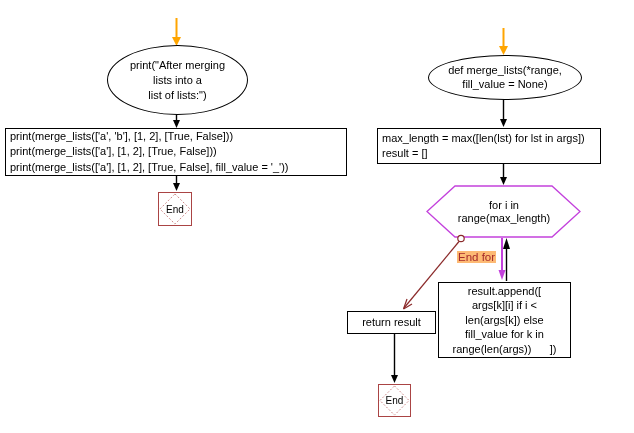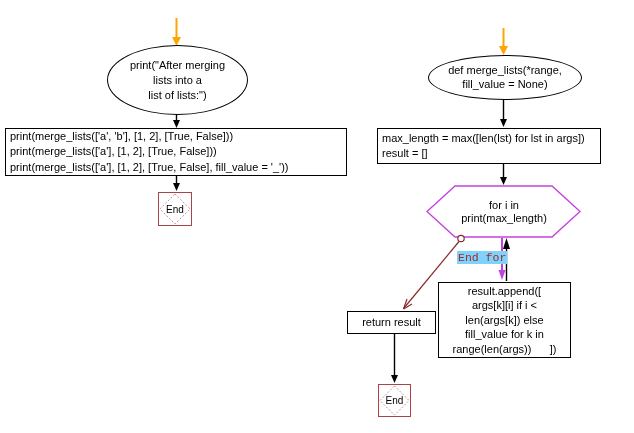--- a/index.html
+++ b/index.html
@@ -10,21 +10,21 @@
   .overlay{position:absolute;left:0;top:0;width:634px;height:433px;pointer-events:none;}
   .node{position:absolute;box-sizing:border-box;background:#fff;display:flex;align-items:center;justify-content:center;}
   .node .txt{white-space:pre;font-size:11px;line-height:15px;}
   .ellipse{border:1.4px solid #000;border-radius:50%;text-align:center;}
   .rect{border:1px solid #000;justify-content:flex-start;}
   .rect .txt{text-align:left;padding-left:4px;line-height:15.5px;}
   .hextext{position:absolute;box-sizing:border-box;display:flex;align-items:center;justify-content:center;text-align:center;background:transparent;}
   .hextext .txt{white-space:pre;font-size:11px;line-height:13px;}
   .bodybox .txt{text-align:center;line-height:14.4px;font-size:11px;}
   .returnbox .txt{text-align:center;}
-  .endfor{position:absolute;font-size:11.5px;color:var(--loop-label);background:#7dd3fc;padding:0 1px;font-family:Liberation Mono, monospace;}
+  .endfor{position:absolute;font-size:11.5px;color:var(--loop-label);background:#fdba74;padding:0 1px;}
   .terminal{border:1px solid var(--terminal);}
   .terminal .diamond{position:absolute;left:0;top:0;width:100%;height:100%;}
   .terminal .txt{position:relative;z-index:2;font-size:10px;}
   .s-orange{stroke:var(--start-arrow);}   .f-orange{fill:var(--start-arrow);}
   .s-black{stroke:var(--connector);}      .f-black{fill:var(--connector);}
   .s-magenta{stroke:var(--loop-shape);}   .f-magenta{fill:var(--loop-shape);}
   .s-maroon{stroke:var(--loop-exit);}
   .s-terminal-inner{stroke:var(--terminal-inner);}
 </style>
 </head>
@@ -111,21 +111,21 @@
 fill_value = None)</span>
   </div>
 
   <div class="node rect" style="left:377px;top:128px;width:224px;height:36px;">
     <span class="txt">max_length = max([len(lst) for lst in args])
 result = []</span>
   </div>
 
   <div class="hextext" style="left:429px;top:187px;width:150px;height:49px;">
     <span class="txt">for i in
-print(max_length)</span>
+range(max_length)</span>
   </div>
 
   <span class="endfor" style="left:457px;top:251px;">End for</span>
 
   <div class="node rect returnbox" style="left:347px;top:311px;width:89px;height:23px;justify-content:center;">
     <span class="txt" style="padding-left:0;">return result</span>
   </div>
 
   <div class="node rect bodybox" style="left:438px;top:282px;width:133px;height:76px;justify-content:center;">
     <span class="txt" style="padding-left:0;">result.append([

